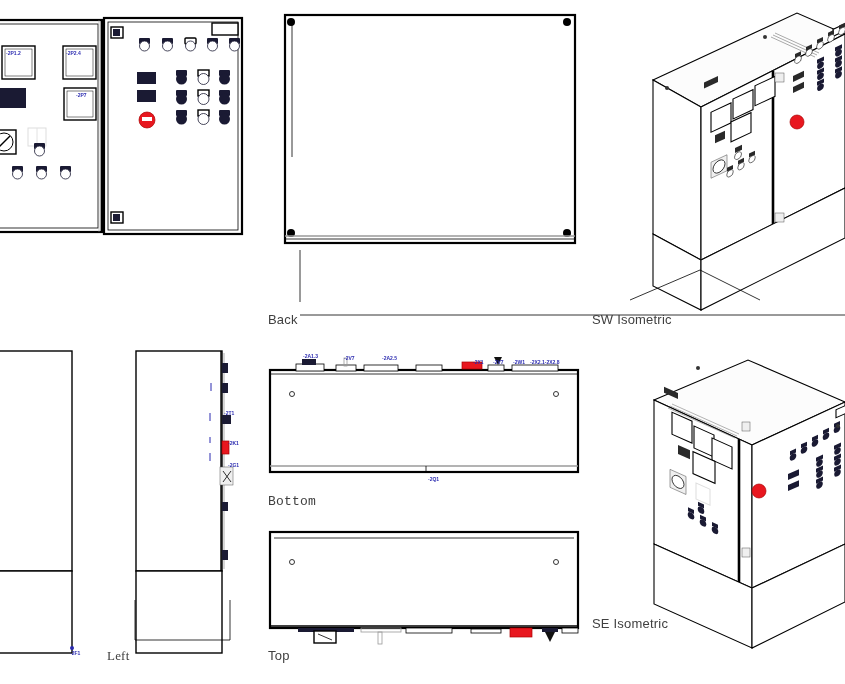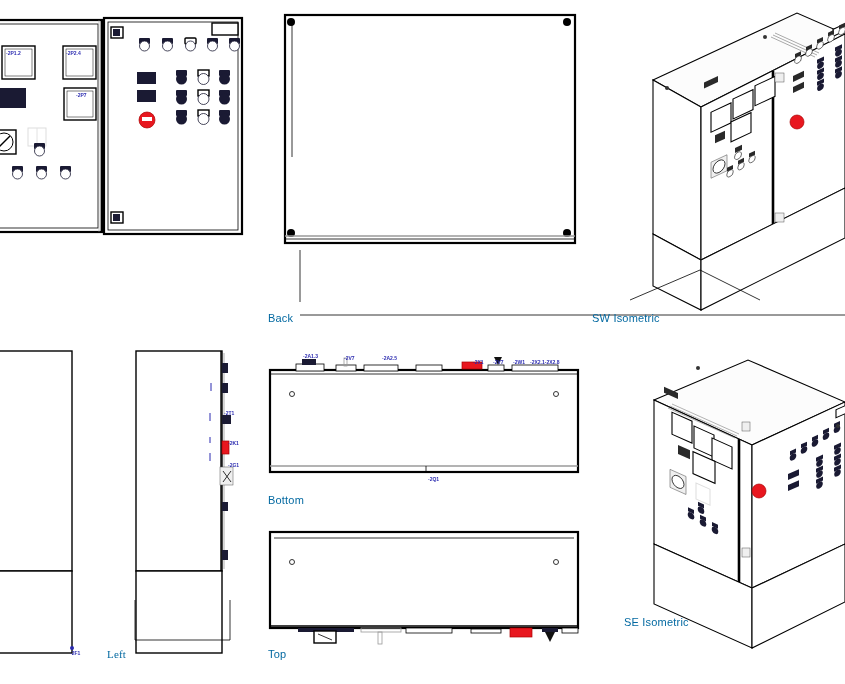--- a/index.html
+++ b/index.html
@@ -1,20 +1,20 @@
 <!DOCTYPE html>
 <html><head>
 <meta charset="utf-8">
 <style>
   html,body{margin:0;padding:0;background:#ffffff;}
   body{width:845px;height:684px;position:relative;overflow:hidden;
        font-family:"Liberation Sans",sans-serif;}
   .canvas{position:absolute;inset:0;background:#ffffff;}
   .view{position:absolute;}
-  .vlabel{position:absolute;color:#0369a1;font-size:11px;
+  .vlabel{position:absolute;color:#404040;font-size:13px;
           font-family:"Liberation Sans",sans-serif;white-space:nowrap;letter-spacing:.2px;}
   .tag{position:absolute;color:#2a2ab0;font-size:5px;
        font-family:"Liberation Sans",sans-serif;white-space:nowrap;
        transform:scaleY(.9);font-weight:bold;}
   svg{display:block;overflow:visible;}
   .ln{stroke:#000;fill:none;}
   .pnl{fill:#ffffff;stroke:#000;}
   .thk{stroke-width:2.2;}
   .med{stroke-width:1.4;}
   .thn{stroke-width:.8;}
@@ -425,23 +425,23 @@
     <line class="ln thn" x1="630" y1="300" x2="700" y2="270"></line>
     <line class="ln thn" x1="700" y1="270" x2="760" y2="300"></line>
     <line class="ln thn" x1="135" y1="640" x2="135" y2="600"></line>
     <line class="ln thn" x1="135" y1="640" x2="230" y2="640"></line>
     <line class="ln thn" x1="230" y1="640" x2="230" y2="600"></line>
   </svg>
 
   <span class="vlabel" style="left:268px;top:312px;">Back</span>
   <span class="vlabel" style="left:592px;top:312px;">SW Isometric</span>
   <span class="vlabel" style="left:107px;top:648px;font-family:Liberation Serif, serif;">Left</span>
-  <span class="vlabel" style="left:268px;top:494px;">Bottom</span>
+  <span class="vlabel" style="left:268px;top:494px;font-family:Liberation Mono, monospace;">Bottom</span>
   <span class="vlabel" style="left:268px;top:648px;">Top</span>
-  <span class="vlabel" style="left:592px;top:616px;margin-left:32px;">SE Isometric</span>
+  <span class="vlabel" style="left:592px;top:616px;">SE Isometric</span>
 
   <span class="tag" style="left:303px;top:353px;">-2A1.3</span>
   <span class="tag" style="left:344px;top:355px;">-2V7</span>
   <span class="tag" style="left:382px;top:355px;">-2A2.5</span>
   <span class="tag" style="left:473px;top:359px;">-2X1</span>
   <span class="tag" style="left:493px;top:359px;">-2V7</span>
   <span class="tag" style="left:513px;top:359px;">-2W1</span>
   <span class="tag" style="left:530px;top:359px;">-2X2.1-2X2.8</span>
   <span class="tag" style="left:428px;top:476px;">-2Q1</span>
 

